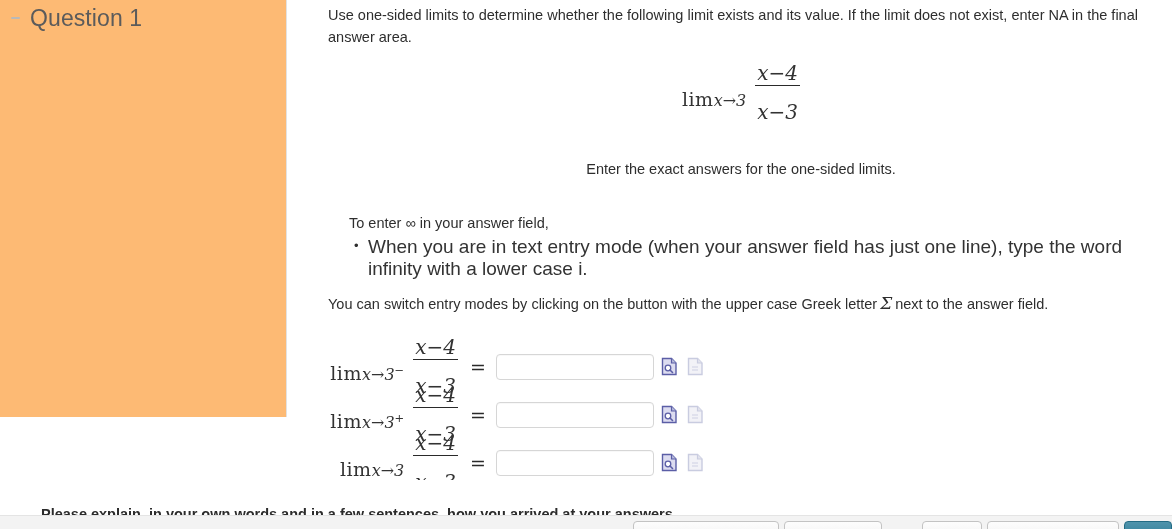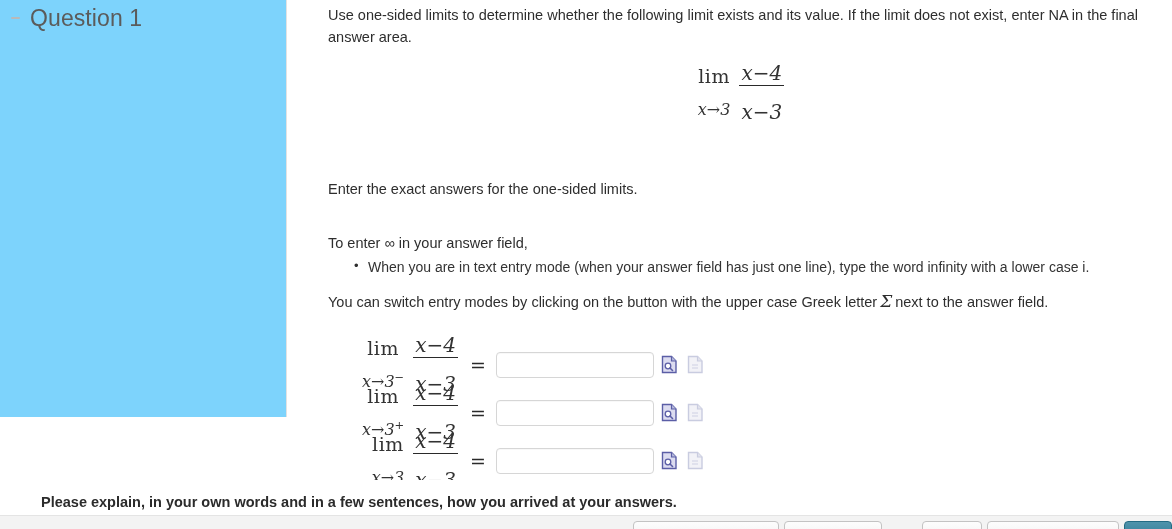--- a/index.html
+++ b/index.html
@@ -24,21 +24,21 @@
     position: relative;
   }
 
   
   .sidebar {
     width: 287px;
     min-width: 287px;
     height: 417px;
     box-sizing: border-box;
     border-right: 1px solid #e2e2e2;
-    background: #7dd3fc;
+    background: #fdba74;
     position: relative;
   }
   .q-header {
     display: flex;
     align-items: center;
     padding: 4px 0 0 8px;
   }
   .collapse-toggle {
     width: 14px;
     height: 20px;
@@ -105,22 +105,22 @@
     margin: 14px 0 6px 0;
   }
 
   .limexpr {
     display: inline-flex;
     align-items: center;
     vertical-align: middle;
   }
   .limop {
     display: inline-flex;
-    flex-direction: column;
-    align-items: center;
+    flex-direction: row;
+    align-items: flex-end;
     font-family: "DejaVu Serif", "Liberation Serif", serif;
     line-height: 1;
   }
   .limop .lim-top {
     font-style: normal;
     font-size: 19px;
     letter-spacing: 0.5px;
   }
   .limop .lim-sub {
     font-style: italic;
@@ -154,31 +154,31 @@
     color: #2a2a2a;
   }
 
   
   .instr {
     font-size: 14.5px;
     line-height: 22px;
     color: #2e2e2e;
     max-width: 840px;
   }
-  .instr-lead { margin-top: 54px; }
-  .instr-enter { margin-top: 32px; }
+  .instr-lead { margin-top: 34px; text-align: center; }
+  .instr-enter { margin-top: 32px; margin-left: 21px; }
   ul.instr-list {
     margin: 2px 0 0 0;
     padding-left: 40px;
     list-style: none;
   }
   ul.instr-list li {
     position: relative;
     line-height: 22px;
-    font-size: 14px;
+    font-size: 19px;
     margin: 0;
     padding-left: 0;
   }
   ul.instr-list li::before {
     content: "•";
     position: absolute;
     left: -14px;
     top: -1px;
     font-size: 13px;
     color: #2e2e2e;
@@ -228,21 +228,21 @@
     cursor: pointer;
     flex: 0 0 auto;
   }
   .icon-btn.muted { cursor: default; margin-left: 9px; }
   .icon-btn svg { display: block; }
 
   
   .footer-prompt {
     position: absolute;
     left: 41px;
-    top: 494px;
+    top: 506px;
     font-size: 14.5px;
     font-weight: bold;
     color: #2b2b2b;
     white-space: nowrap;
   }
 
   
   .bottom-bar {
     position: absolute;
     left: 0;

